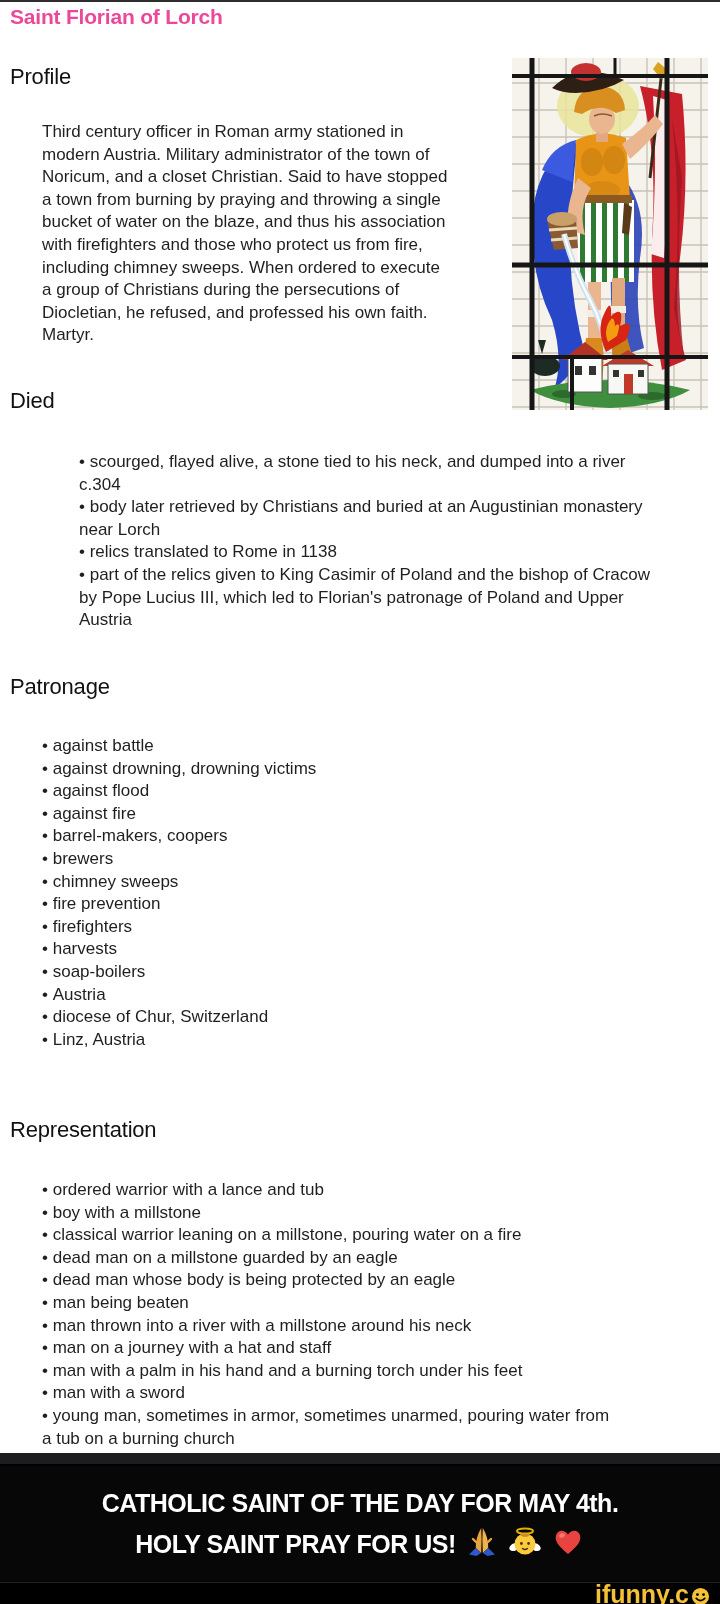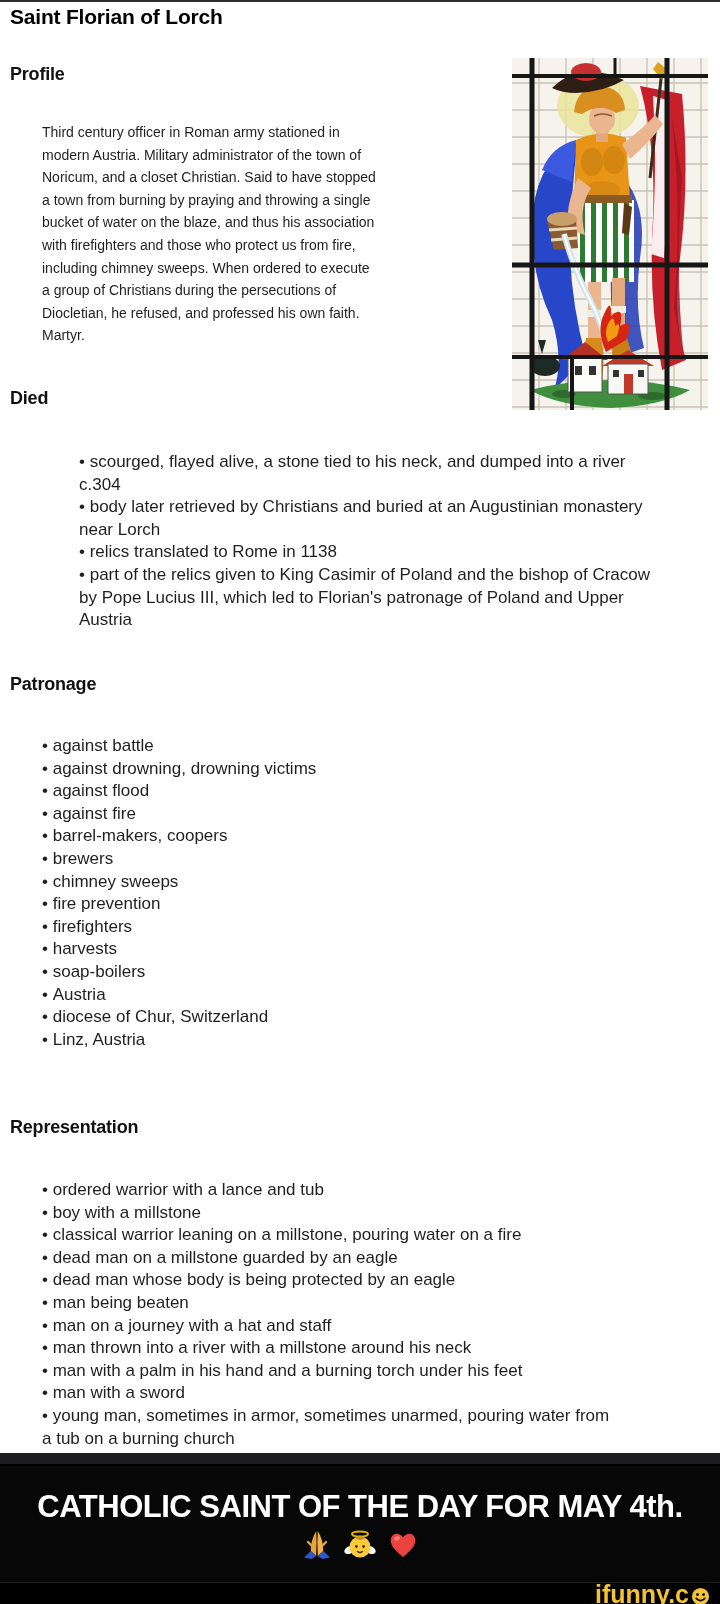--- a/index.html
+++ b/index.html
@@ -6,34 +6,34 @@
   html,body { background:#e9e9e9; }
   .page {
     position:relative; width:720px; height:1604px; margin:0 auto;
     background:#ffffff; overflow:hidden;
     font-family:"Liberation Sans", sans-serif;
     color:#202124;
   }
   .top-hairline { position:absolute; top:0; left:0; width:720px; height:2px; background:#2e2e2e; }
   .page-title {
     position:absolute; left:10px; top:5px;
-    font-size:21px; font-weight:bold; color:#000000; letter-spacing:-0.2px;
+    font-size:21px; font-weight:bold; color:#ec4899; letter-spacing:-0.2px;
   }
   .section-heading {
     position:absolute; left:10px;
-    font-size:18px; font-weight:bold; color:#111; letter-spacing:-0.2px;
+    font-size:22px; font-weight:normal; color:#111; letter-spacing:-0.2px;
   }
   .h-profile        { top:64px; }
   .h-died           { top:388px; }
   .h-patronage      { top:674px; }
   .h-representation { top:1117px; }
 
   .profile-body {
     position:absolute; left:42px; top:121px; width:500px;
-    font-size:14px; line-height:22.6px; white-space:pre-line; color:#1f1f1f;
+    font-size:17px; line-height:22.6px; white-space:pre-line; color:#1f1f1f;
   }
   .bullet-list {
     position:absolute; left:42px; width:670px;
     font-size:17px; line-height:22.6px; color:#1f1f1f;
   }
   .list-died           { top:451px;margin-left:37px; }
   .list-patronage      { top:735px; }
   .list-representation { top:1179px; }
   .bullet-list .li { white-space:pre-line; }
   .bullet-list .li::before { content:"\2022\00a0"; }
@@ -44,21 +44,21 @@
   }
 
   .seam-strip { position:absolute; left:0; top:1453px; width:720px; height:13px; background:#1d1d20; border-bottom:2px solid #000; }
 
   .banner {
     position:absolute; left:0; top:1466px; width:720px; height:116px;
     background:#070707; color:#ffffff; text-align:center;
     display:flex; flex-direction:column; justify-content:center; gap:2px;
   }
   .banner-line {
-    font-size:31px; font-weight:bold; letter-spacing:-0.5px; line-height:39px;
+    font-size:25px; font-weight:bold; letter-spacing:-0.5px; line-height:39px;
     display:flex; align-items:flex-start; justify-content:center; gap:9px;
   }
   .emoji { display:inline-block; width:34px; height:34px; vertical-align:middle; }
   .emoji svg { width:100%; height:100%; display:block; }
 
   .footer-bar {
     position:absolute; left:0; top:1582px; width:720px; height:22px;
     background:#000; border-top:1px solid #1f1f1f;
   }
   .watermark {
@@ -207,35 +207,36 @@
     </div>
 
   <h2 class="section-heading h-representation">Representation</h2>
   <div class="bullet-list list-representation">
       <div class="li">ordered warrior with a lance and tub</div>
       <div class="li">boy with a millstone</div>
       <div class="li">classical warrior leaning on a millstone, pouring water on a fire</div>
       <div class="li">dead man on a millstone guarded by an eagle</div>
       <div class="li">dead man whose body is being protected by an eagle</div>
       <div class="li">man being beaten</div>
+      <div class="li">man thrown into a river with a millstone around his neck</div>
       <div class="li">man on a journey with a hat and staff</div>
-      <div class="li">man thrown into a river with a millstone around his neck</div>
       <div class="li">man with a palm in his hand and a burning torch under his feet</div>
       <div class="li">man with a sword</div>
       <div class="li">young man, sometimes in armor, sometimes unarmed, pouring water from
 a tub on a burning church</div>
     </div>
 
   <div class="seam-strip"></div>
 
   <div class="banner">
     <div class="banner-line">
       <span>CATHOLIC SAINT OF THE DAY FOR MAY 4th.</span>
     </div>
     <div class="banner-line">
+      <span>HOLY SAINT PRAY FOR US!</span>
       <span class="emoji">
         <svg viewBox="0 0 34 34">
           <path d="M16.2,3 C12.5,9 10.5,16 10.8,23 L16.2,28 L16.6,14 Z" fill="#e8a33d"></path>
           <path d="M17.8,3 C21.5,9 23.5,16 23.2,23 L17.8,28 L17.4,14 Z" fill="#f0b24e"></path>
           <path d="M10.8,23 L4,29.5 L11.5,31 L16.2,28 Z" fill="#2f57c9"></path>
           <path d="M23.2,23 L30,29.5 L22.5,31 L17.8,28 Z" fill="#2f57c9"></path>
           <path d="M8,14 L11,17 M26,14 L23,17" stroke="#e8a33d" stroke-width="2.4" stroke-linecap="round"></path>
         </svg>
       </span>
       <span class="emoji">

